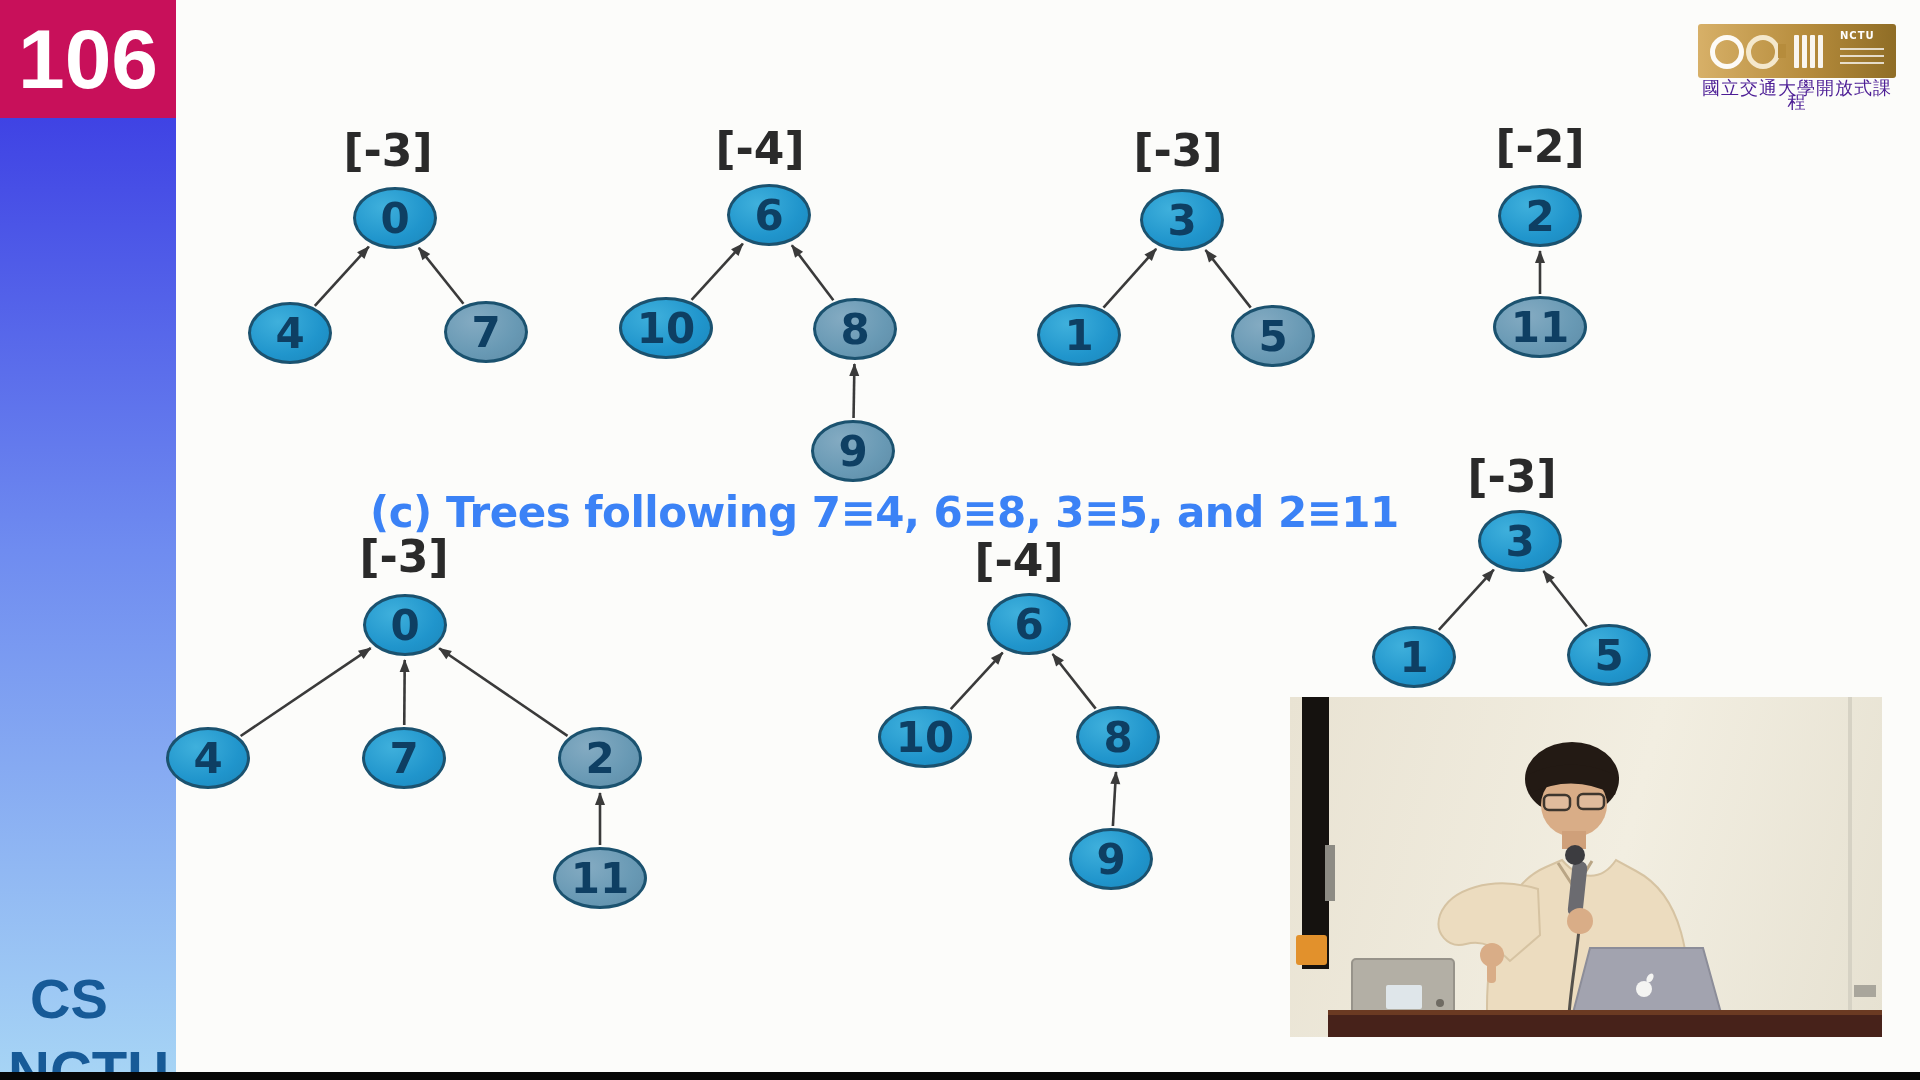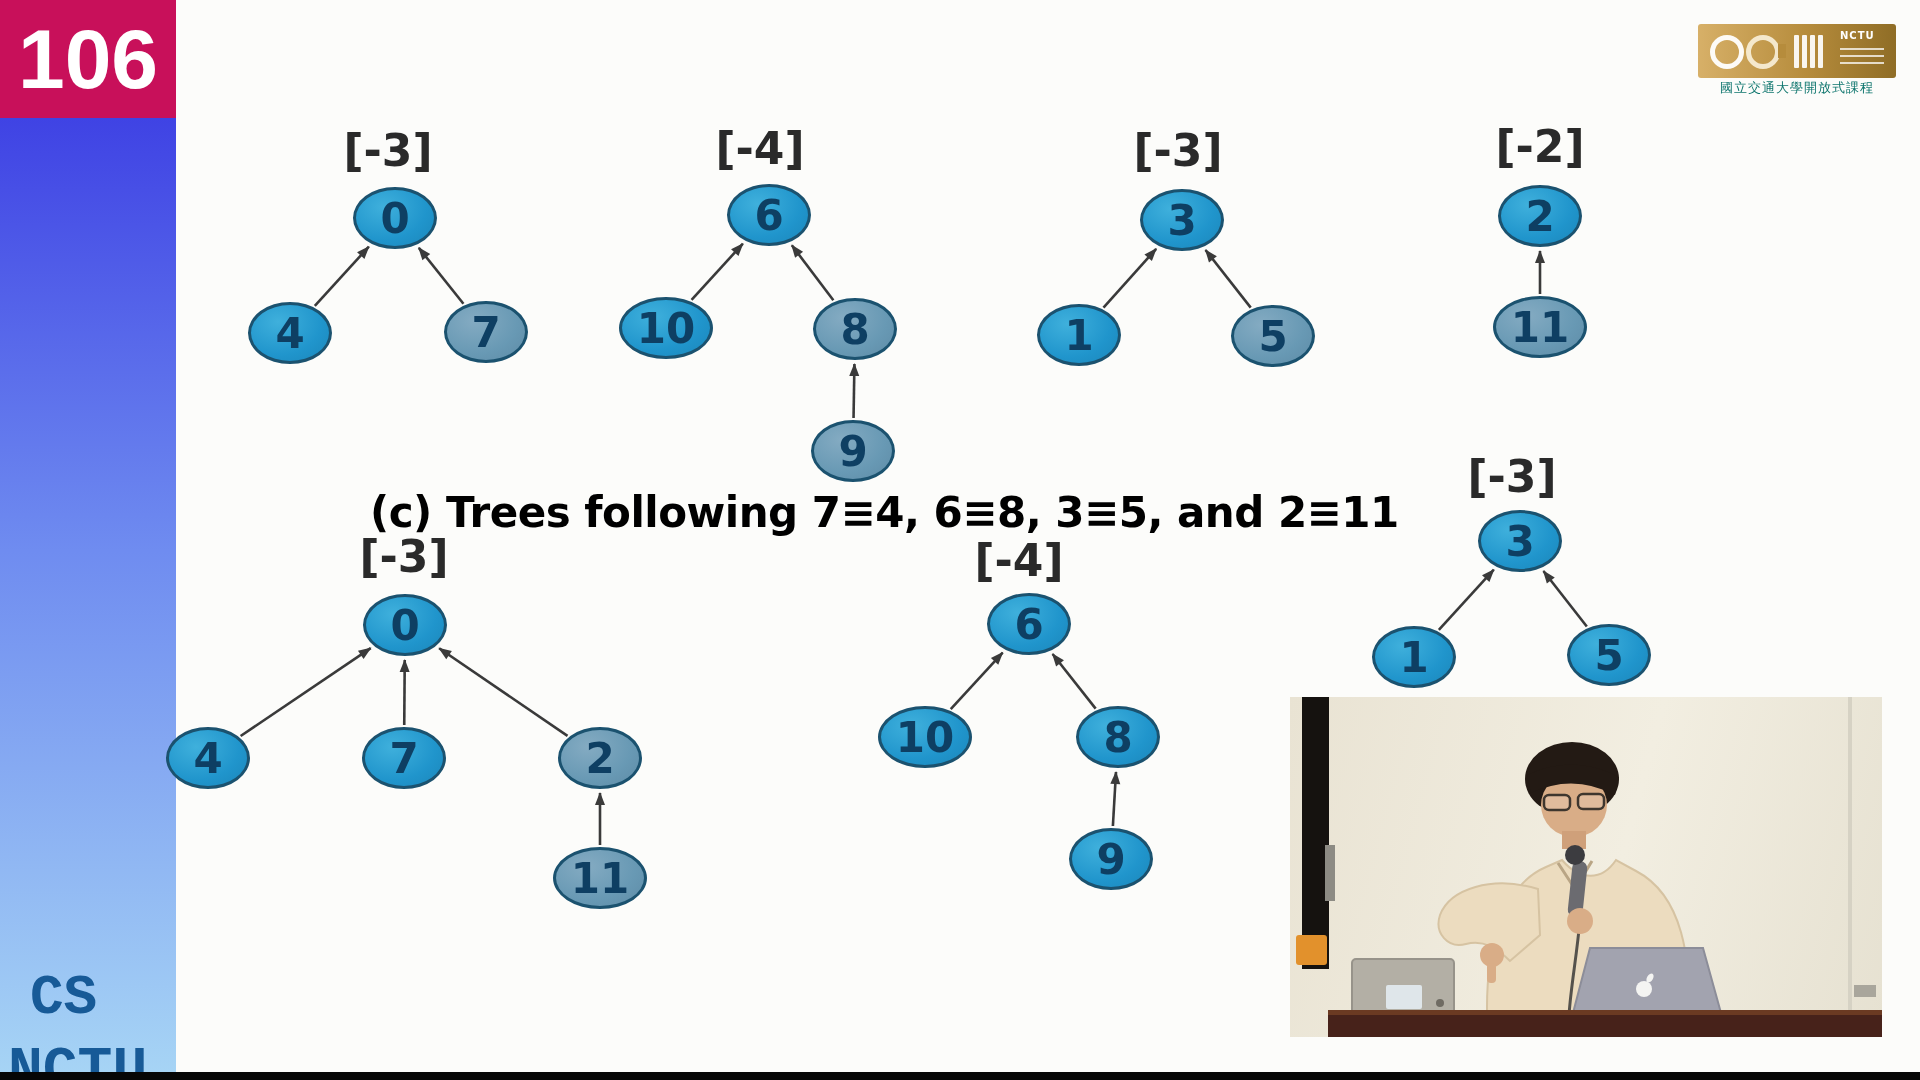--- a/index.html
+++ b/index.html
@@ -4,50 +4,50 @@
 <style>
   html,body{margin:0;padding:0;background:#000;}
   #stage{position:relative;width:1920px;height:1080px;background:#fcfcfa;overflow:hidden;
          font-family:"DejaVu Sans",sans-serif;}
   
   #page-box{position:absolute;left:0;top:0;width:176px;height:118px;background:#c8105a;
             display:flex;align-items:center;justify-content:center;}
   #page-box .num{color:#fff;font-family:"Liberation Sans",sans-serif;font-weight:bold;font-size:84px;}
   #sidebar{position:absolute;left:0;top:118px;width:176px;height:962px;overflow:hidden;
            background:linear-gradient(180deg,#3f43e4 0%,#6f8cf0 45%,#a7d5f5 100%);}
-  .footer-txt{position:absolute;color:#175a97;font-family:Liberation Mono, monospace;font-weight:bold;}
+  .footer-txt{position:absolute;color:#175a97;font-family:Liberation Sans, sans-serif;font-weight:bold;}
   #footer-cs{left:30px;top:966px;font-size:56px;}
   #footer-nctu{left:8px;top:1038px;font-size:58px;white-space:nowrap;}
   
   #title{position:absolute;left:186px;top:14px;font-family:"Liberation Serif",serif;
          font-size:66px;color:#1d3b6b;white-space:nowrap;}
   
   #logo{position:absolute;left:1698px;top:24px;width:198px;text-align:center;}
   #logo .plate{position:relative;width:198px;height:54px;border-radius:3px;
                background:linear-gradient(90deg,#d7b068 0%,#b68c3c 55%,#8f6d26 100%);}
   #logo .ringO{position:absolute;left:12px;top:11px;width:24px;height:24px;border:5px solid #fff;
                border-radius:50%;opacity:.95;}
   #logo .ringC{position:absolute;left:48px;top:11px;width:24px;height:24px;border:5px solid #fdf6e3;
                border-radius:50%;opacity:.85;}
   #logo .cgap{position:absolute;left:80px;top:20px;width:8px;height:14px;background:#b68c3c;}
   #logo .wbar{position:absolute;top:11px;width:5px;height:33px;background:#fff;opacity:.92;border-radius:1px;}
   #logo .nctu-small{position:absolute;left:142px;top:6px;color:#fff;font-size:10px;font-weight:bold;
                letter-spacing:1px;}
   #logo .tline{position:absolute;left:142px;width:44px;height:2px;background:#fff;opacity:.75;}
-  #logo .sub{margin-top:3px;font-size:13px;color:#0f766e;letter-spacing:1px;line-height:14px;}
+  #logo .sub{margin-top:3px;font-size:18px;color:#4c1d95;letter-spacing:1px;line-height:14px;}
   
   #edges-svg{position:absolute;left:0;top:0;width:1920px;height:1080px;pointer-events:none;}
   .tnode{position:absolute;display:flex;align-items:center;justify-content:center;
          border:3px solid #1b526f;border-radius:50%;
          color:#0e3f63;font-weight:bold;font-size:42px;box-sizing:border-box;}
   .tnode.bright{background:radial-gradient(ellipse at 35% 30%,#3fb0dc 0%,#2095cc 60%,#1b86ba 100%);}
   .tnode.muted{background:radial-gradient(ellipse at 35% 30%,#84abc2 0%,#6899b4 60%,#5e8ba6 100%);}
   .wlabel{position:absolute;transform:translate(-50%,-50%);color:#2a2a2a;font-weight:bold;
           font-size:44px;white-space:nowrap;}
-  .caption{position:absolute;color:#000000;font-weight:bold;font-size:42px;letter-spacing:-0.5px;
+  .caption{position:absolute;color:#3b82f6;font-weight:bold;font-size:42px;letter-spacing:-0.5px;
            white-space:nowrap;}
   #caption-c{left:370px;top:488px;}
   #caption-d{left:253px;top:958px;}
   
   #video{position:absolute;left:1290px;top:697px;width:592px;height:340px;overflow:hidden;
          background:linear-gradient(105deg,#e9e3d3 0%,#f2eee1 55%,#e6e1d1 100%);}
   #video svg{display:block;}
   
   #bottom-bar{position:absolute;left:0;top:1072px;width:1920px;height:8px;background:#060606;}
 </style>

